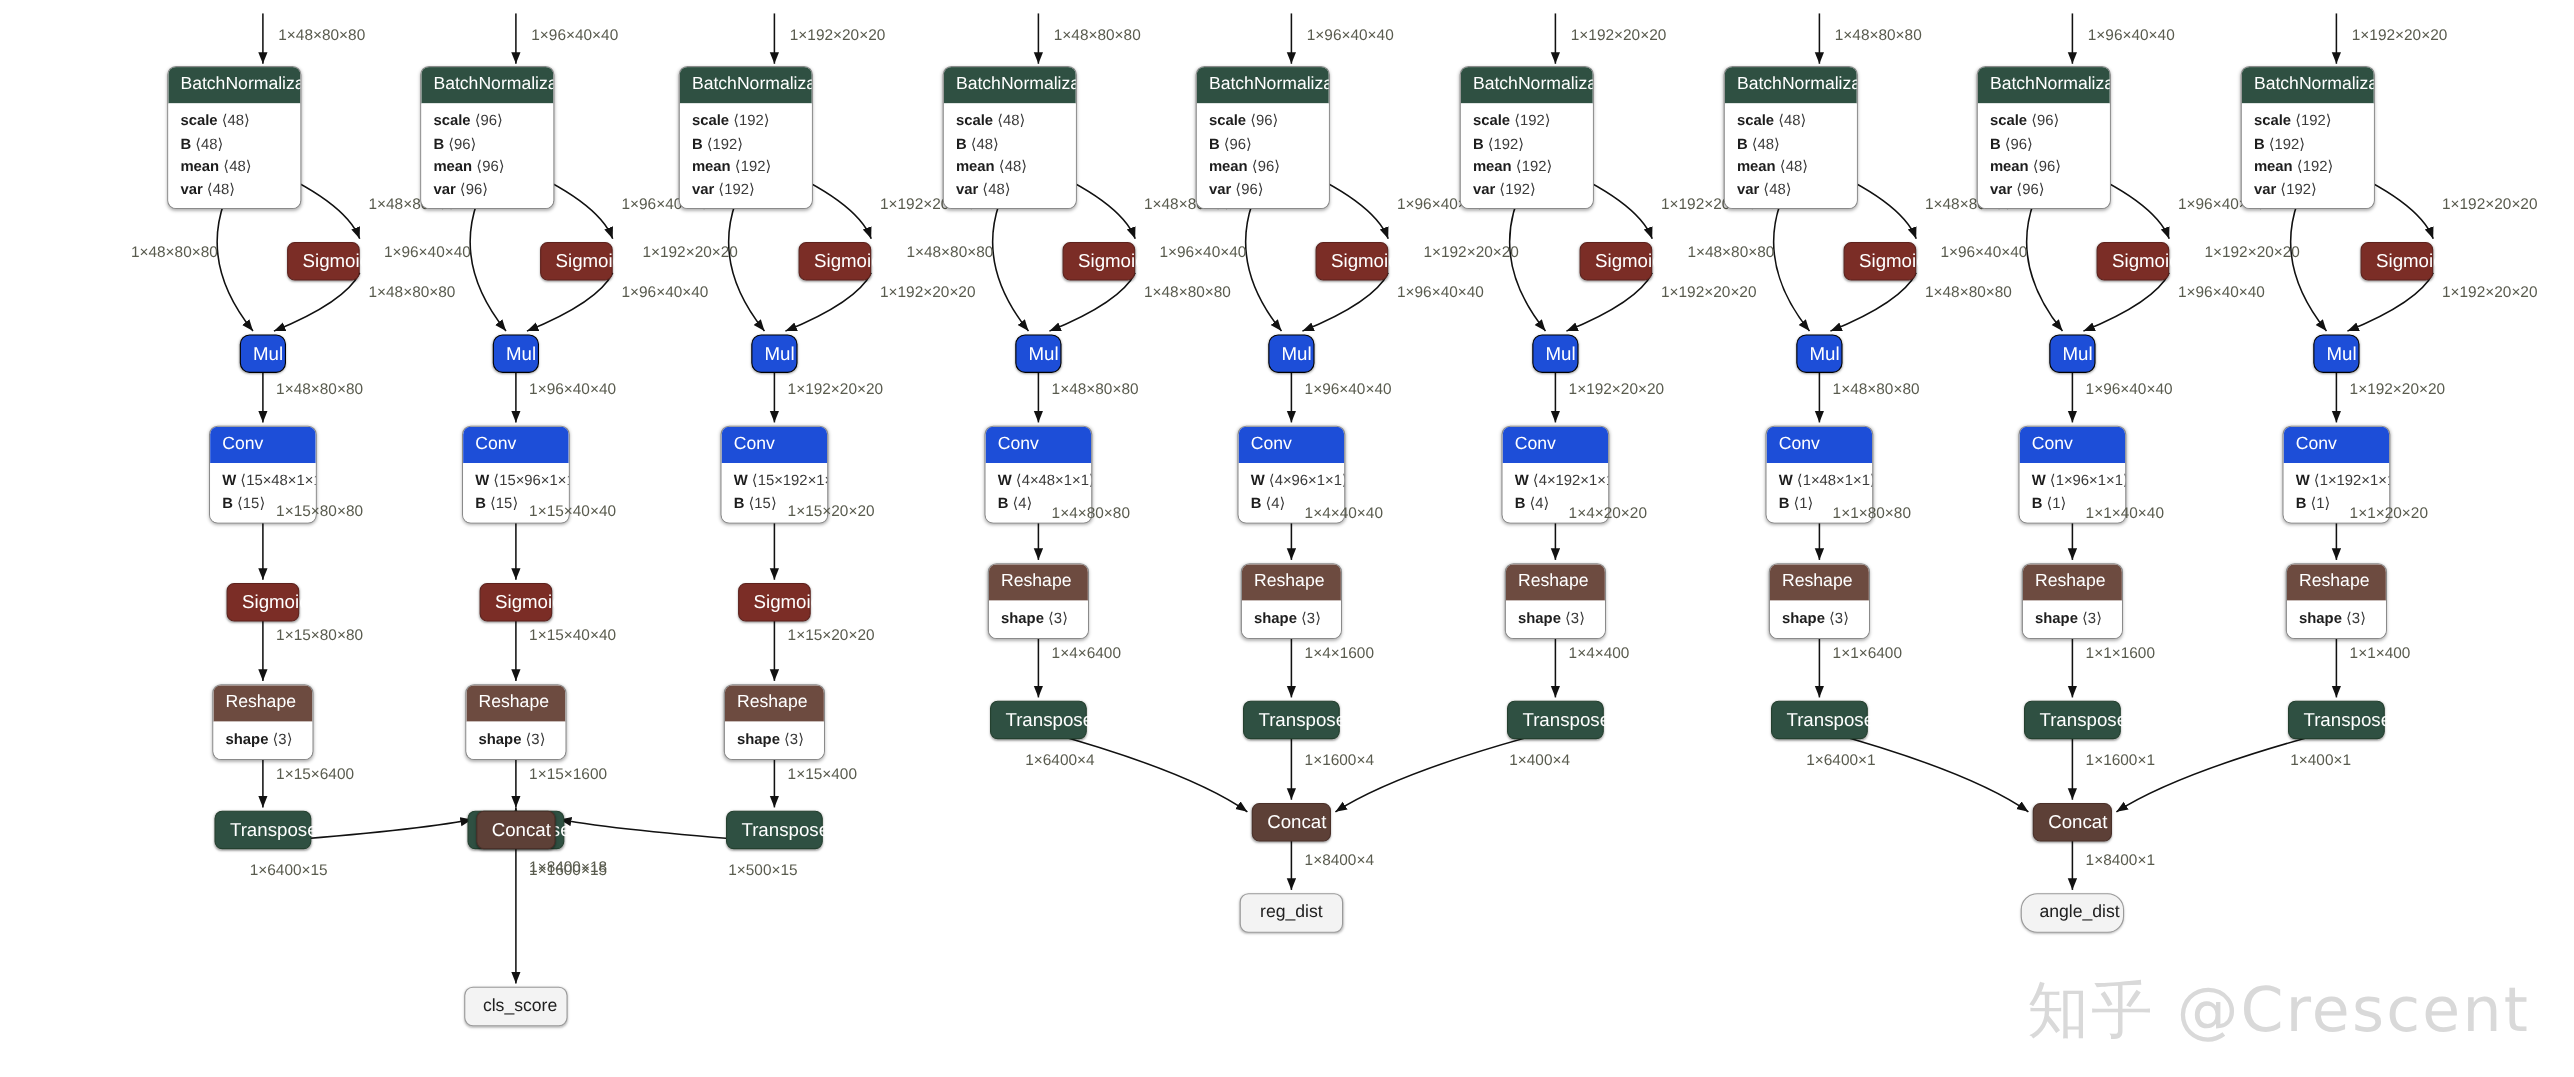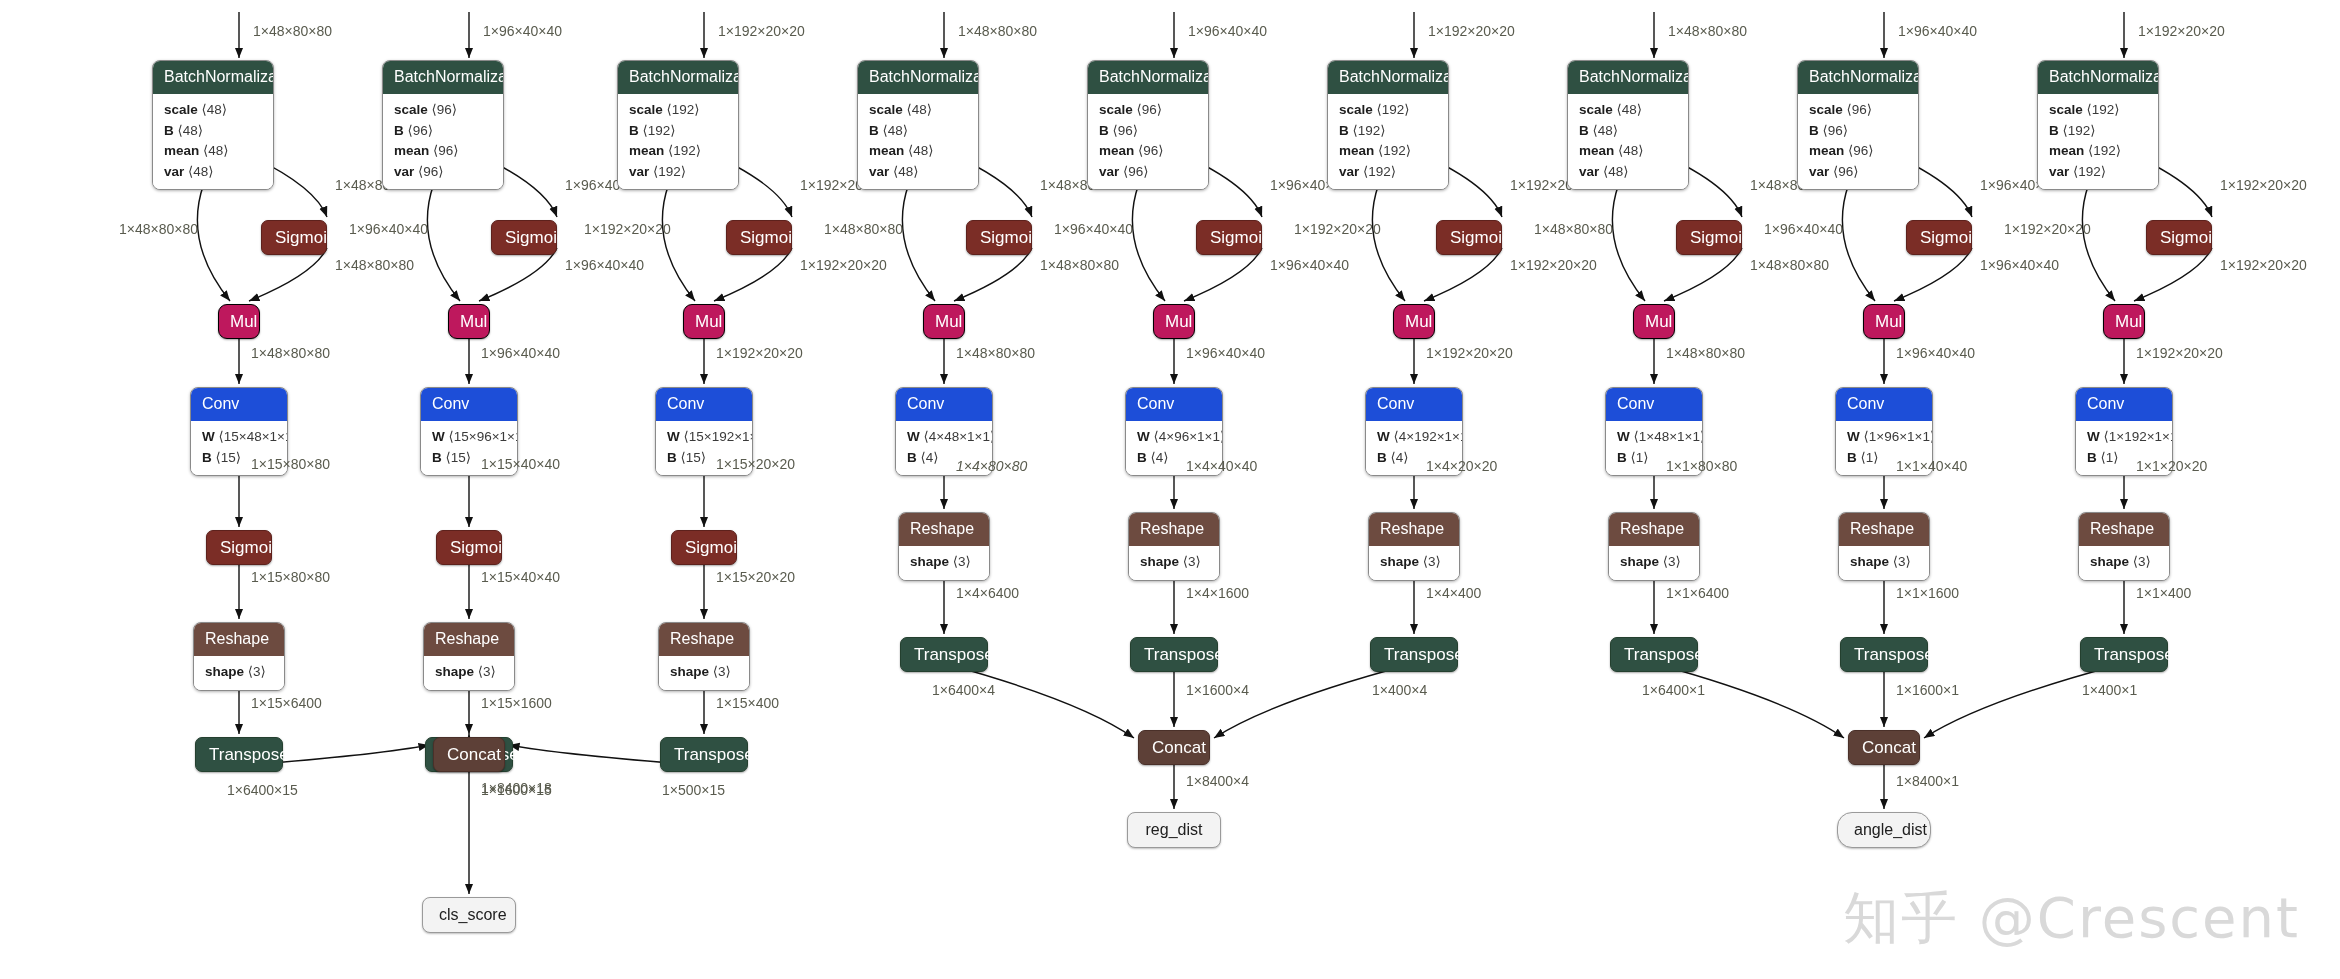--- a/index.html
+++ b/index.html
@@ -20,21 +20,21 @@
     border-radius:7px;
     color:#fff;
     font-size:17px;
     line-height:1;
     padding:8px 13px;
     text-align:center;
     white-space:nowrap;
     box-shadow:0 1px 2px rgba(0,0,0,.35);
   }
   .pill.sigmoid{background:#7b2d26;border:1px solid #5d211c;}
-  .pill.mul{background:#be185d;border:1px solid #000;border-radius:9px;padding:8px 11px;}
+  .pill.mul{background:#1d4ed8;border:1px solid #000;border-radius:9px;padding:8px 11px;}
   .pill.transpose{background:#2f5042;border:1px solid #24402f;}
   .pill.concat{background:#5d4037;border:1px solid #4a3029;}
 
   
   .box{
     border:1px solid #8a8a8a;
     border-radius:8px;
     background:#fff;
     box-shadow:0 1px 3px rgba(0,0,0,.30);
     overflow:hidden;
@@ -311,21 +311,21 @@
       <div class="bhead">Reshape</div>
       <div class="battrs">
         <div class="battr"><b>shape</b> <span class="dim">⟨3⟩</span></div>
       </div>
       </div>
       <div class="node pill transpose" style="left: 876px; top: 625px; width: 88px;">Transpose</div>
       <div class="elabel" style="left: 1016px; top: 166px;">1×48×80×80</div>
       <div class="elabel" style="left: 800px; top: 210px;">1×48×80×80</div>
       <div class="elabel" style="left: 1016px; top: 246px;">1×48×80×80</div>
       <div class="elabel" style="left: 932px; top: 334px;">1×48×80×80</div>
-      <div class="elabel" style="left: 932px; top: 447px; font-style: italic;">1×4×80×80</div>
+      <div class="elabel" style="left: 932px; top: 447px;">1×4×80×80</div>
       <div class="elabel" style="left: 932px; top: 574px;">1×4×6400</div>
       <div class="elabel" style="left: 1164px; top: 12px;">1×96×40×40</div>
       <div class="node box bn" style="left: 1063px; top: 48px; width: 122px;">
       <div class="bhead">BatchNormalization</div>
       <div class="battrs">
         <div class="battr"><b>scale</b> <span class="dim">⟨96⟩</span></div>
         <div class="battr"><b>B</b> <span class="dim">⟨96⟩</span></div>
         <div class="battr"><b>mean</b> <span class="dim">⟨96⟩</span></div>
         <div class="battr"><b>var</b> <span class="dim">⟨96⟩</span></div>
       </div>

